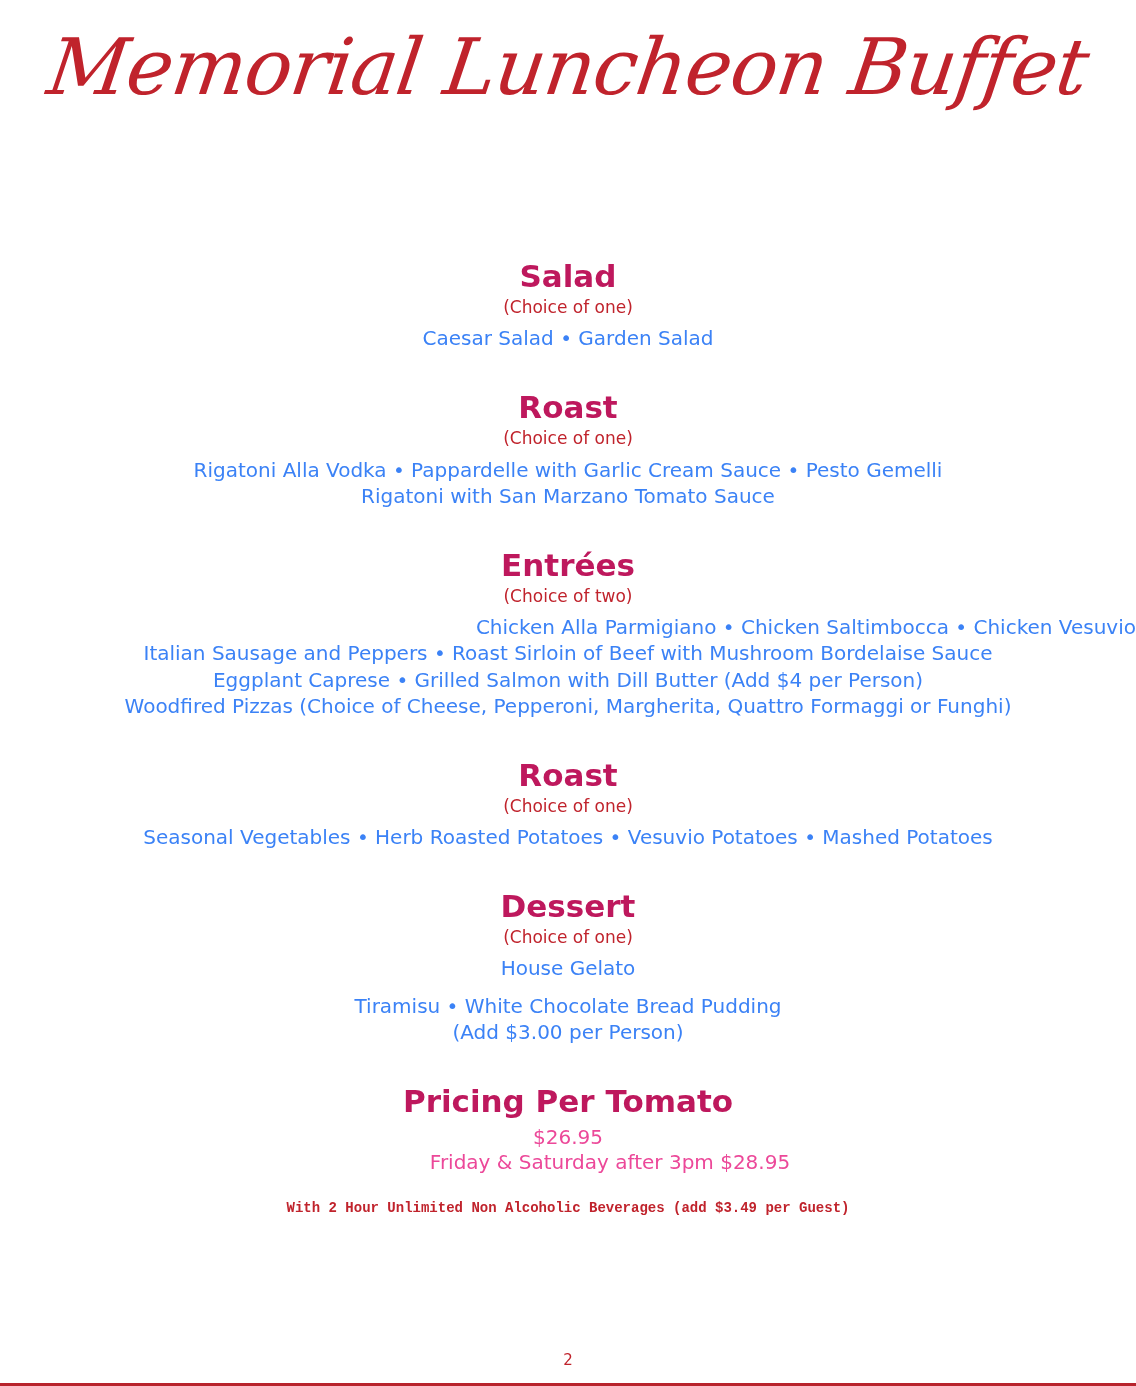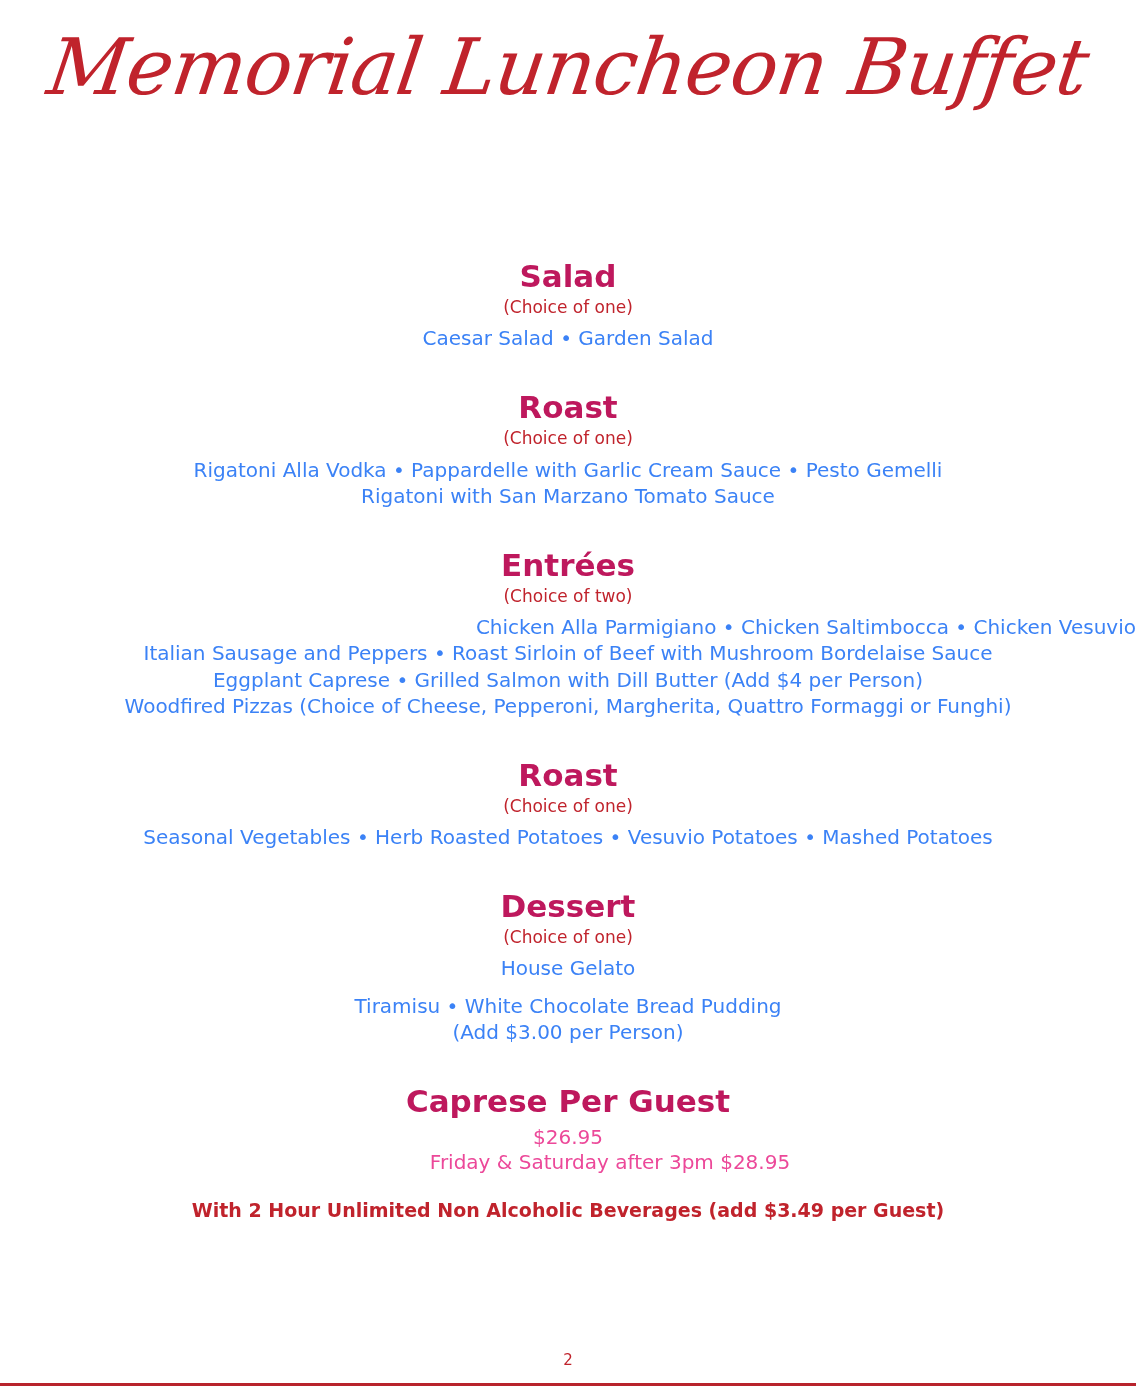--- a/index.html
+++ b/index.html
@@ -60,24 +60,25 @@
       font-size: 20px;
       color: #3b82f6;
       line-height: 1;
     }
     .pricing-line {
       font-size: 20px;
       color: #ec4899;
       line-height: 1;
     }
     .beverages {
-      font-size: 19px;
+      font-size: 14px;
       font-weight: bold;
       color: #C0232C;
       line-height: 1;
+      font-family: Liberation Mono, monospace;
     }
     .page-number {
       font-size: 15px;
       color: #C0232C;
       line-height: 1;
     }
     .bottom-rule {
       position: absolute;
       left: 0;
       top: 1383px;
@@ -123,21 +124,21 @@
 
   <div>
     <div class="row section-heading" style="top:891px;">Dessert</div>
     <div class="row choice" style="top:929px;">(Choice of one)</div>
     <div class="row item-line" style="top:958px;">House Gelato</div>
     <div class="row item-line" style="top:996px;">Tiramisu • White Chocolate Bread Pudding</div>
     <div class="row item-line" style="top:1022px;">(Add $3.00 per Person)</div>
   </div>
 
   <div>
-    <div class="row section-heading" style="top:1086px;">Caprese Per Guest</div>
+    <div class="row section-heading" style="top:1086px;">Pricing Per Tomato</div>
     <div class="row pricing-line" style="top:1127px;">$26.95</div>
     <div class="row pricing-line" style="top:1152px;padding-left:42px;">Friday &amp; Saturday after 3pm $28.95</div>
     <div class="row beverages" style="top:1201px;">With 2 Hour Unlimited Non Alcoholic Beverages (add $3.49 per Guest)</div>
   </div>
 
   <div class="row page-number" style="top:1353px;">2</div>
   <div class="bottom-rule"></div>
 </div>
 
 </body></html>

